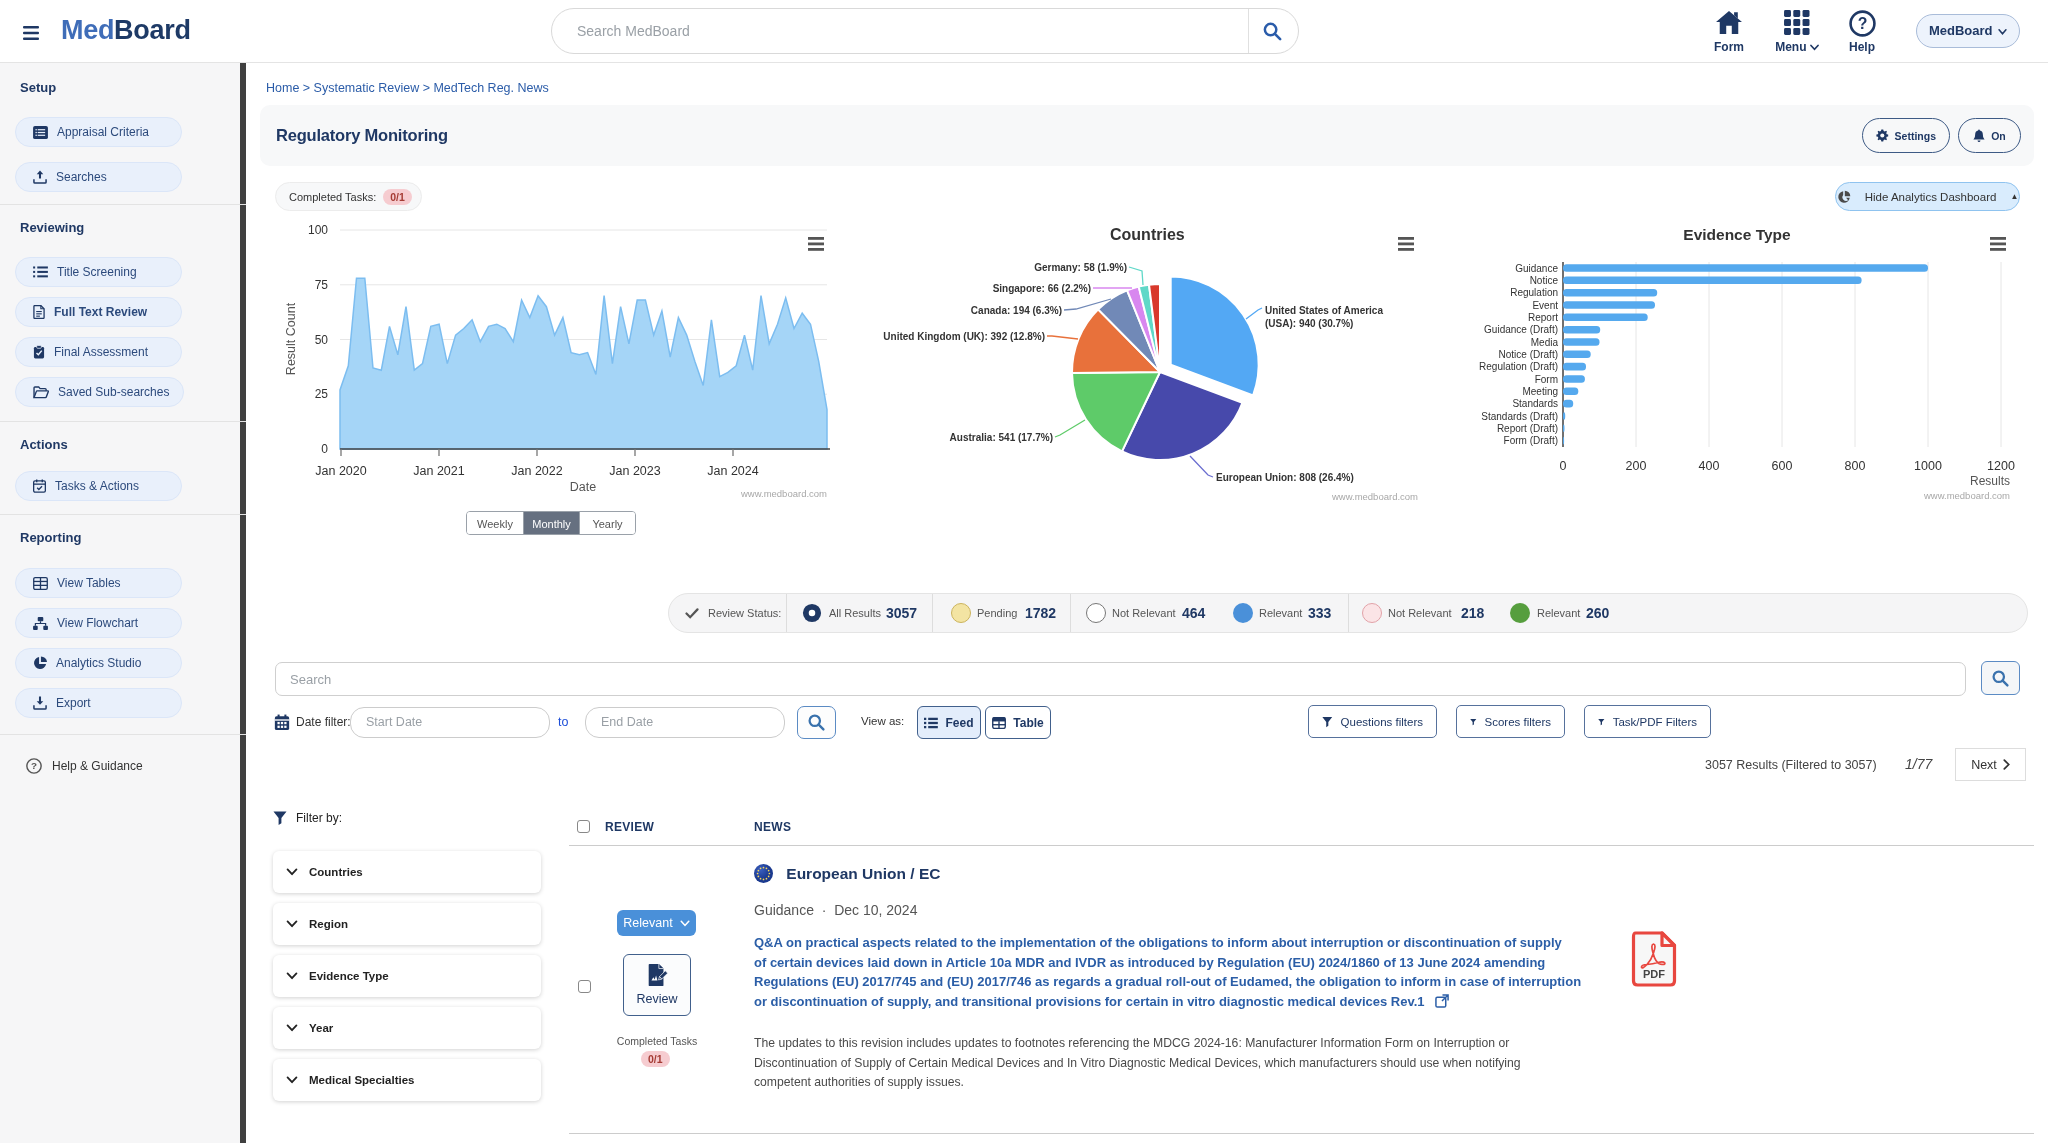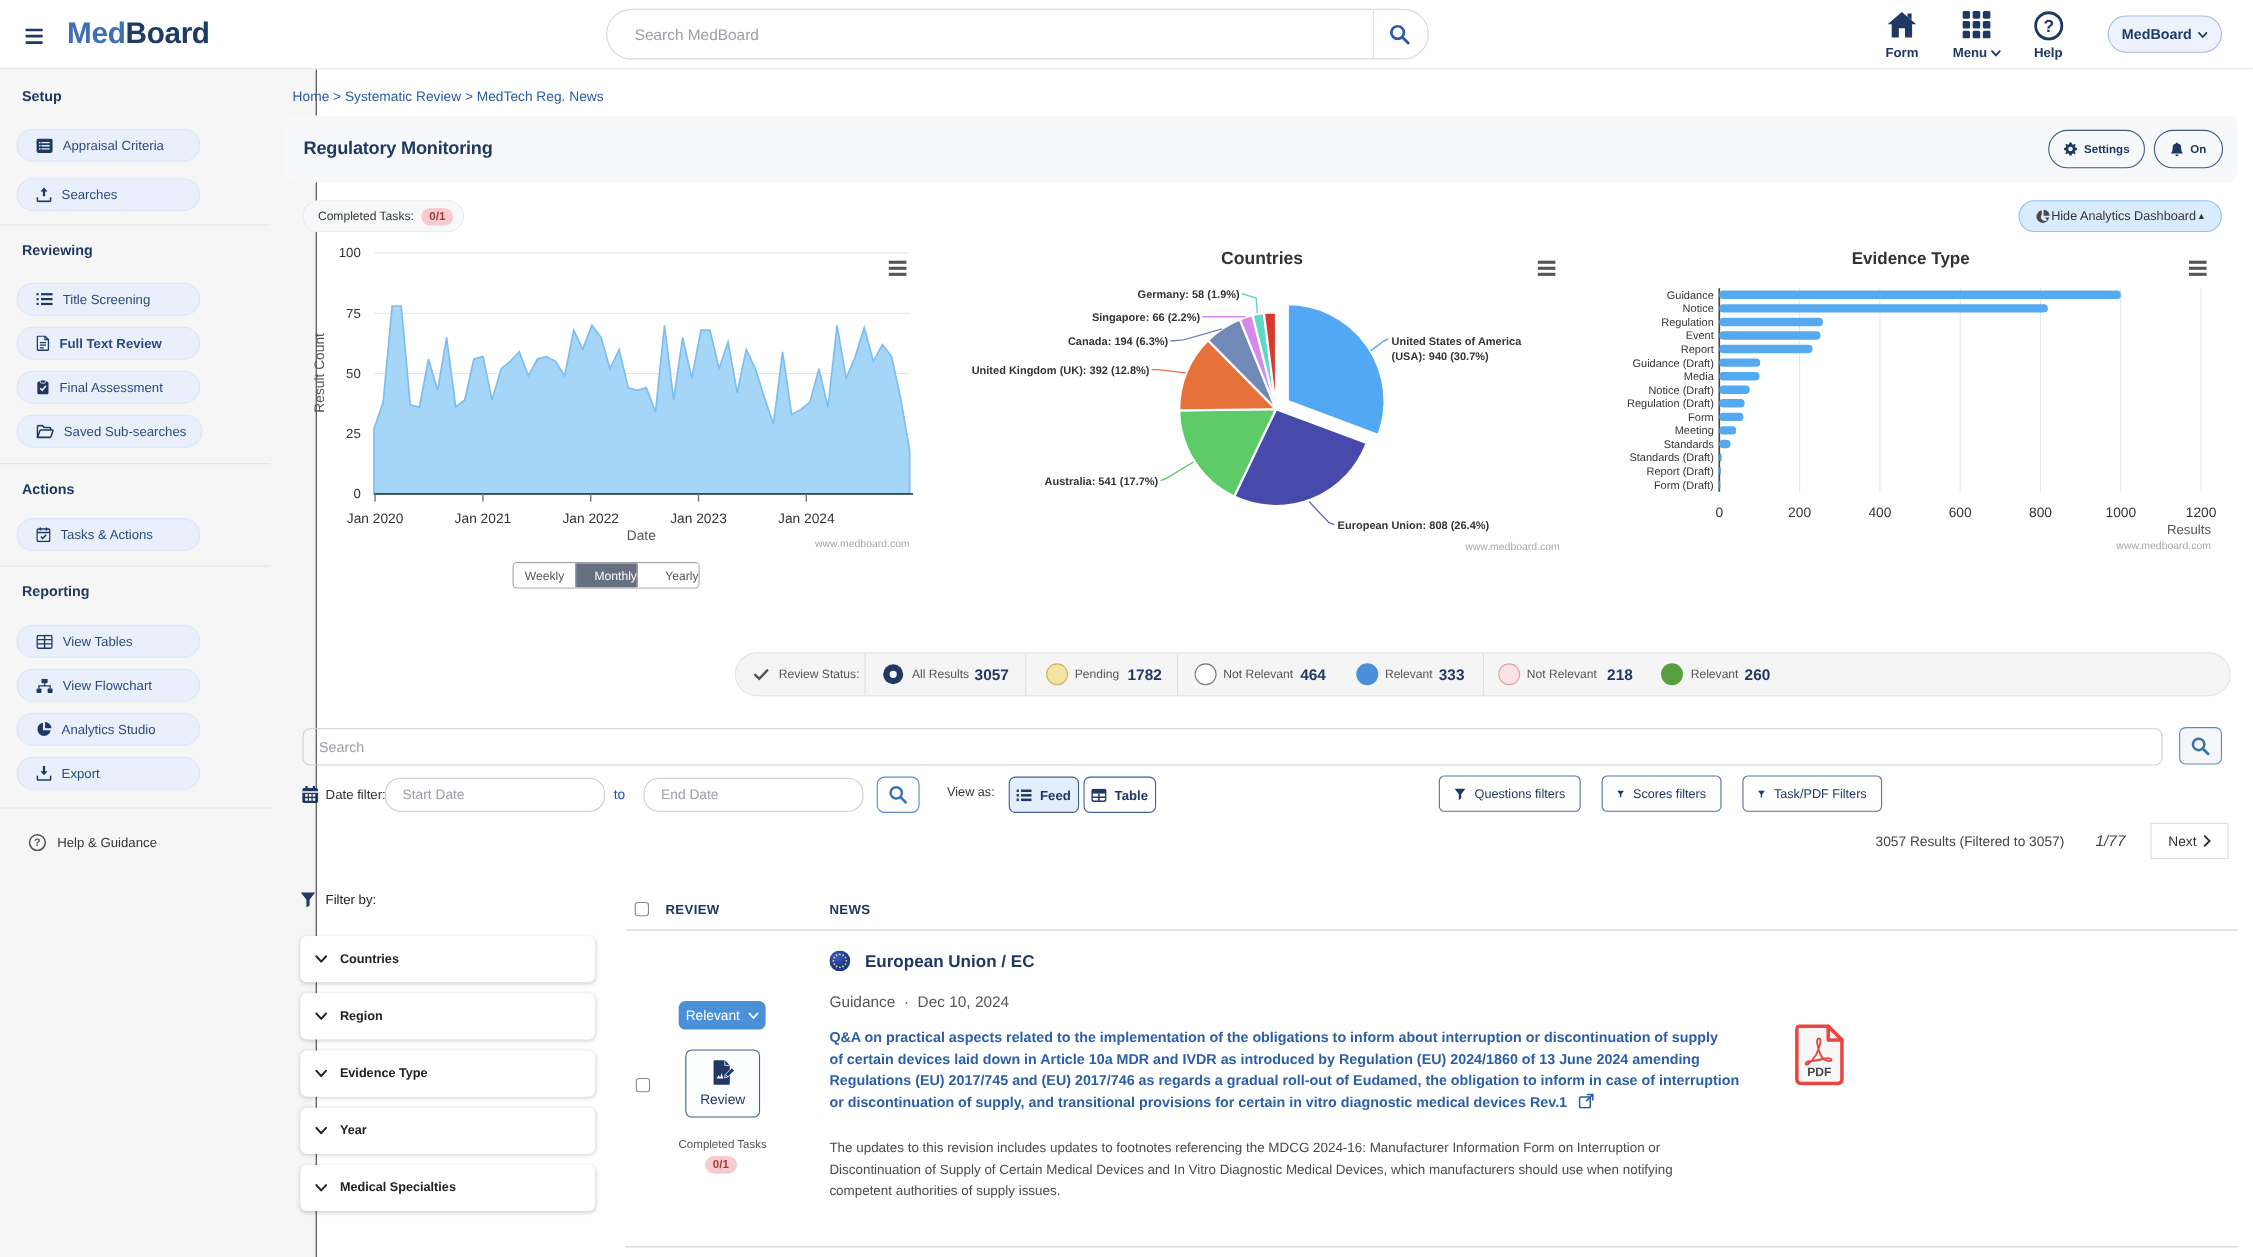--- a/index.html
+++ b/index.html
@@ -10,41 +10,41 @@
 #topbar { position:absolute; left:0; top:0; width:2048px; height:63px; background:#fff; border-bottom:1px solid #e4e4e4; z-index:5; }
 #logo { position:absolute; left:61px; top:15px; font-size:27px; font-weight:bold; letter-spacing:-0.3px; }
 #logo .m { color:#3f6db8; } #logo .b { color:#1e3a66; }
 #topsearch { position:absolute; left:551px; top:8px; width:748px; height:46px; border:1px solid #d9d9d9; border-radius:23px; background:#fff; }
 #topsearch .ph { position:absolute; left:25px; top:14px; font-size:14px; color:#9aa0a6; }
 #topsearch .div { position:absolute; right:49px; top:0; width:1px; height:44px; background:#e0e0e0; }
 .topicon { position:absolute; top:10px; width:66px; text-align:center; color:#1f3864; }
 .topicon .lbl { font-size:12px; font-weight:bold; margin-top:1px; }
 #mbbtn { position:absolute; left:1916px; top:14px; width:104px; height:34px; border:1.5px solid #a9bcd9; border-radius:18px; background:#edf3fc; color:#1f3864; font-size:13px; font-weight:bold; text-align:center; line-height:31px; }
 
-#sidebar { position:absolute; left:0; top:63px; width:288px; height:1080px; background:#f6f6f7; border-right:1px solid #404040; }
+#sidebar { position:absolute; left:0; top:63px; width:246px; height:1080px; background:#f6f6f7; border-right:6px solid #404040; }
 .sbhead { position:absolute; left:20px; font-size:13px; font-weight:bold; color:#1f3864; }
 .sbpill { position:absolute; left:15px; display:flex; align-items:center; gap:9px; height:30px; min-width:167px; padding:0 14px 0 17px; background:#e9f0fb; border:1px solid #dbe6f8; border-radius:16px; color:#2c4a7c; font-size:12px; white-space:nowrap; }
 .sbpill svg { flex:0 0 auto; }
 .sbdiv { position:absolute; left:0; width:246px; height:1px; background:#e3e3e3; }
 .sbhelp { position:absolute; left:26px; display:flex; align-items:center; gap:10px; color:#333; font-size:12px; }
 
 #crumb { position:absolute; left:266px; top:81px; font-size:12.5px; color:#2b5ca8; }
 #hdrcard { position:absolute; left:260px; top:105px; width:1774px; height:61px; background:#f7f8f9; border-radius:10px; }
 #hdrcard h1 { position:absolute; left:16px; top:21px; font-size:16.5px; font-weight:bold; color:#1f3864; letter-spacing:-0.2px; }
 .hdrbtn { position:absolute; top:13px; height:35px; border:1px solid #3d5a85; border-radius:18px; background:#f7f8f9; color:#1f3864; font-size:10.5px; font-weight:bold; display:flex; align-items:center; gap:6px; padding:0 13px; }
 #chip-tasks { position:absolute; left:275px; top:182px; height:29px; background:#f7f8f9; border:1px solid #ececec; border-radius:15px; display:flex; align-items:center; padding:0 9px 0 13px; font-size:11px; color:#333; gap:7px; }
 .pinkpill { background:#f6ccd0; color:#a53b34; font-weight:bold; border-radius:9px; padding:2px 7px; font-size:10.5px; }
-#hidebtn { position:absolute; left:1835px; top:182px; height:29px; width:185px; background:#d9ecfd; border:1px solid #8fc3ef; border-radius:15px; display:flex; align-items:center; justify-content:center; gap:1px; font-size:11.5px; color:#333; white-space:nowrap; }
+#hidebtn { position:absolute; left:1835px; top:182px; height:29px; width:185px; background:#d9ecfd; border:1px solid #8fc3ef; border-radius:15px; display:flex; align-items:center; justify-content:center; gap:14px; font-size:11.5px; color:#333; white-space:nowrap; }
 #chart1 { position:absolute; left:270px; top:225px; }
 #chart2 { position:absolute; left:880px; top:215px; }
 #chart3 { position:absolute; left:1450px; top:215px; }
 #toggle { position:absolute; left:466px; top:511px; display:flex; border:1px solid #9aa1a9; border-radius:4px; overflow:hidden; height:24px; }
 #toggle div { width:56px; text-align:center; font-size:11px; line-height:24px; color:#555; background:#fff; }
 #toggle div.sel { background:#667080; color:#fff; }
-#toggle div + div { border-left:1px solid #9aa1a9;text-align:right; }
+#toggle div + div { border-left:1px solid #9aa1a9; }
 
 #statusbar { position:absolute; left:668px; top:593px; width:1360px; height:40px; background:#f5f5f6; border:1px solid #e4e4e4; border-radius:20px; }
 #statusbar .it { position:absolute; top:0; height:38px; display:flex; align-items:center; gap:9px; }
 #statusbar .sep { position:absolute; top:0; width:1px; height:38px; background:#ddd; }
 #statusbar .lbl { color:#555; font-size:11px; }
 #statusbar .num { color:#1f3864; font-size:14px; font-weight:bold; }
 .circ { width:20px; height:20px; border-radius:50%; }
 
 #bigsearch { position:absolute; left:275px; top:662px; width:1691px; height:34px; border:1px solid #cfcfcf; border-radius:7px; }
 #bigsearch span { position:absolute; left:14px; top:9px; color:#9aa0a6; font-size:13px; }

